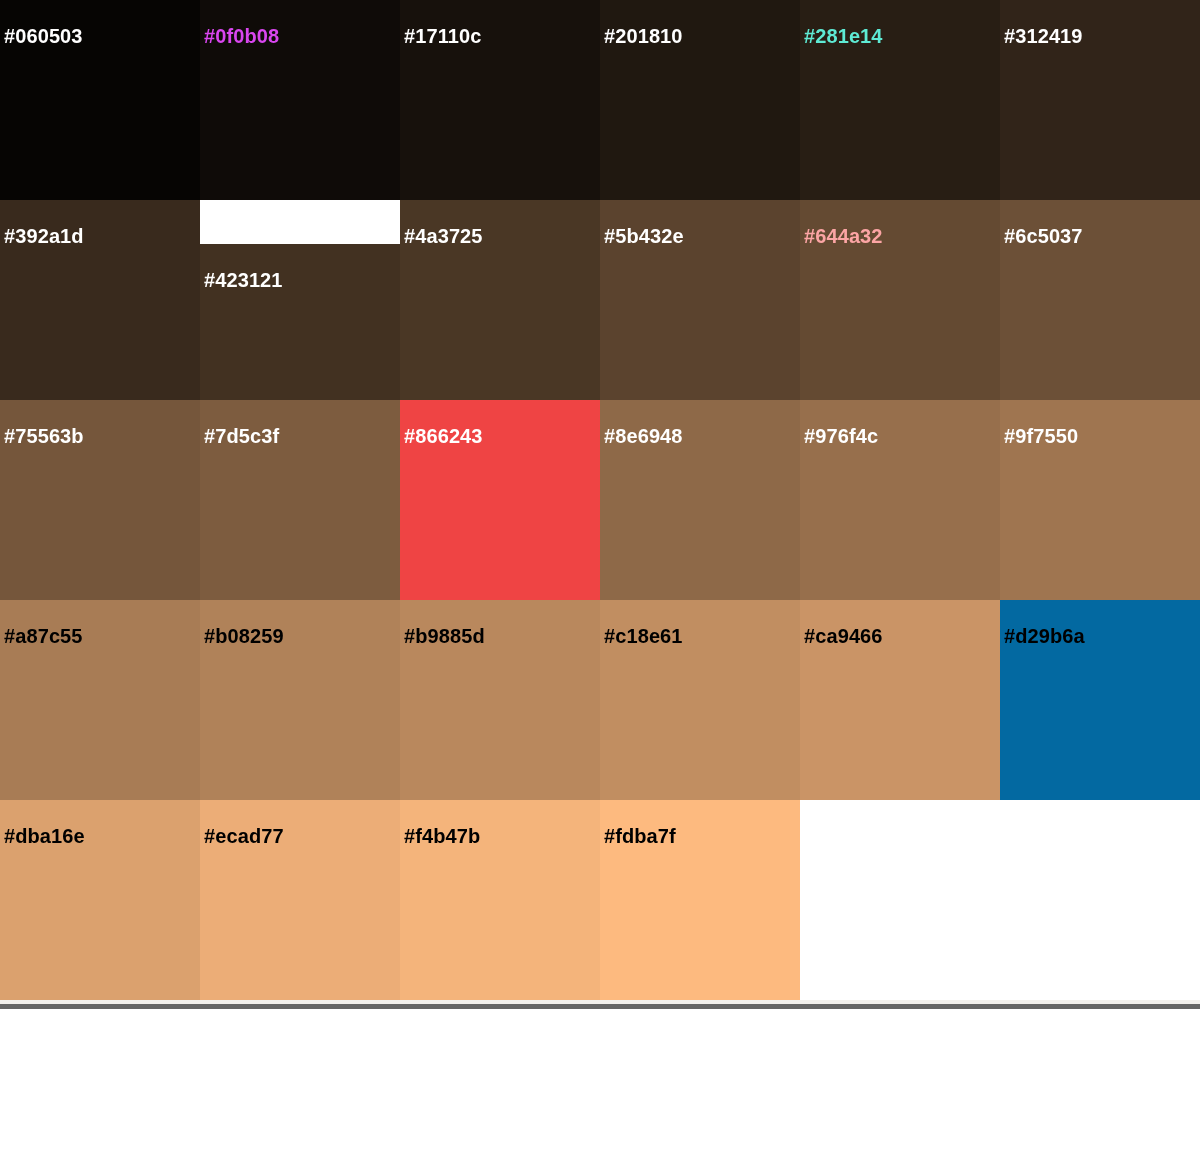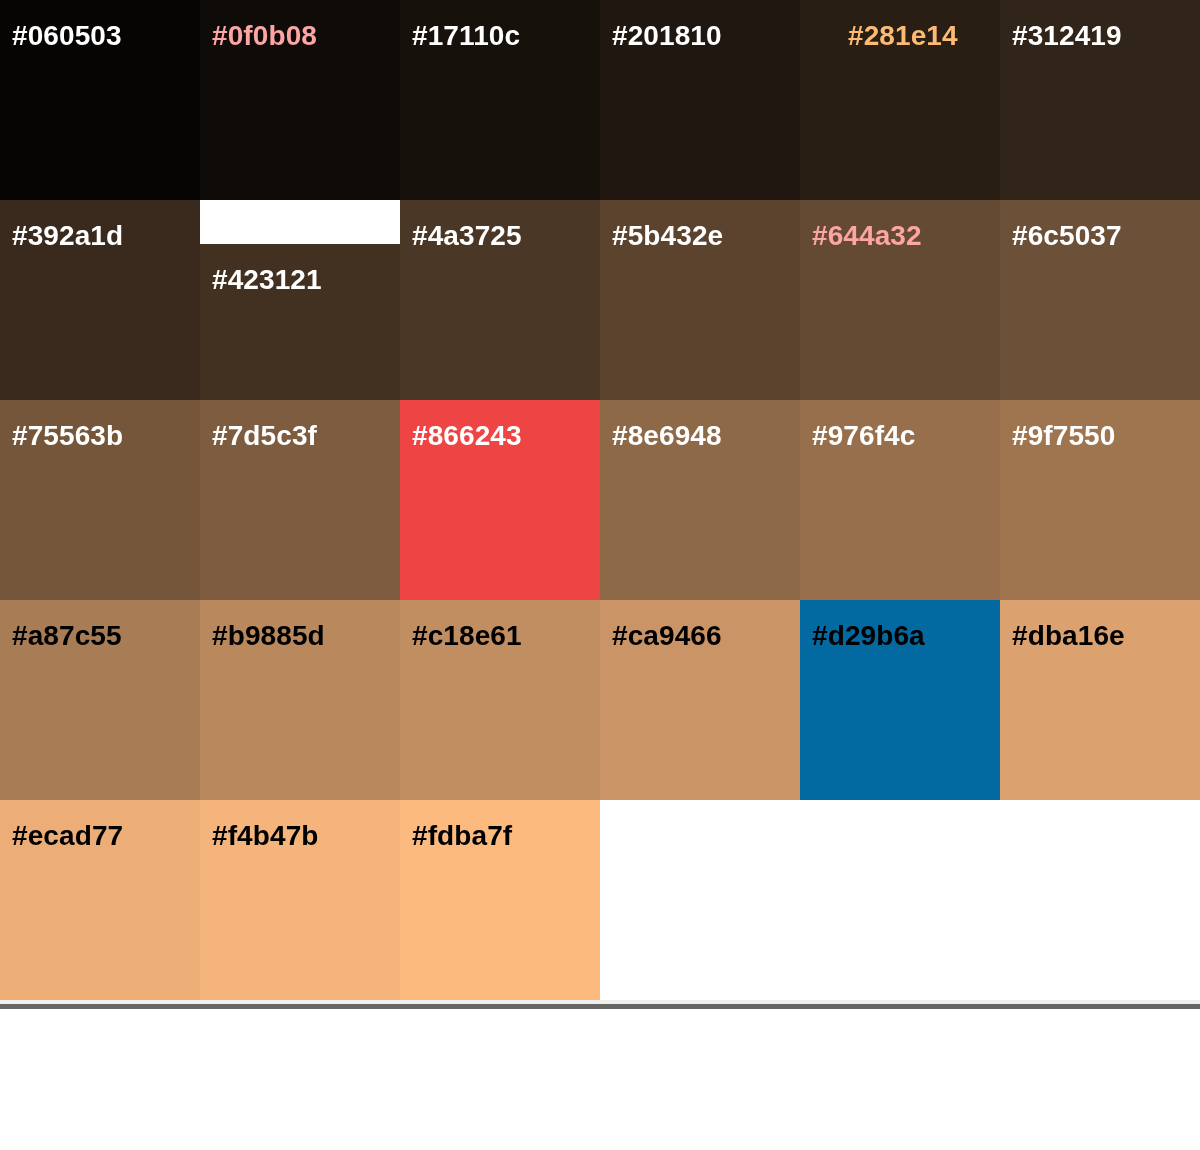--- a/index.html
+++ b/index.html
@@ -33,23 +33,23 @@
     grid-template-rows: repeat(5, 200px);
   }
   .swatch {
     position: relative;
     width: 200px;
     height: 200px;
     box-sizing: border-box;
   }
   .swatch-label {
     position: absolute;
-    left: 12px;
+    left: 4px;
     top: 24px;
-    font-size: 28px;
+    font-size: 20px;
     font-weight: bold;
     letter-spacing: 0.1px;
     line-height: 24px;
     white-space: nowrap;
   }
   .light-text { color: #ffffff; }
   .dark-text  { color: #000000; }
 
   
   #divider-gap {
@@ -82,30 +82,30 @@
 </head>
 <body>
 
 <div id="page">
 
   <div id="swatch-grid">
       <div class="swatch" style="background: rgb(6, 5, 3);">
         <span class="swatch-label light-text" style="color: rgb(255, 255, 255);">#060503</span>
       </div>
       <div class="swatch" style="background: rgb(15, 11, 8);">
-        <span class="swatch-label light-text" style="color: #fca5a5;">#0f0b08</span>
+        <span class="swatch-label light-text" style="color: #d946ef;">#0f0b08</span>
       </div>
       <div class="swatch" style="background: rgb(23, 17, 12);">
         <span class="swatch-label light-text" style="color: rgb(255, 255, 255);">#17110c</span>
       </div>
       <div class="swatch" style="background: rgb(32, 24, 16);">
         <span class="swatch-label light-text" style="color: rgb(255, 255, 255);">#201810</span>
       </div>
       <div class="swatch" style="background: rgb(40, 30, 20);">
-        <span class="swatch-label light-text" style="color: #fdba74; margin-left: 36px;">#281e14</span>
+        <span class="swatch-label light-text" style="color: #5eead4;">#281e14</span>
       </div>
       <div class="swatch" style="background: rgb(49, 36, 25);">
         <span class="swatch-label light-text" style="color: rgb(255, 255, 255);">#312419</span>
       </div>
       <div class="swatch" style="background: rgb(57, 42, 29);">
         <span class="swatch-label light-text" style="color: rgb(255, 255, 255);">#392a1d</span>
       </div>
       <div class="swatch" style="background: rgb(66, 49, 33); margin-top: 44px;">
         <span class="swatch-label light-text" style="color: rgb(255, 255, 255);">#423121</span>
       </div>
@@ -135,20 +135,23 @@
       </div>
       <div class="swatch" style="background: rgb(151, 111, 76);">
         <span class="swatch-label light-text" style="color: rgb(255, 255, 255);">#976f4c</span>
       </div>
       <div class="swatch" style="background: rgb(159, 117, 80);">
         <span class="swatch-label light-text" style="color: rgb(255, 255, 255);">#9f7550</span>
       </div>
       <div class="swatch" style="background: rgb(168, 124, 85);">
         <span class="swatch-label dark-text" style="color: #000000;">#a87c55</span>
       </div>
+      <div class="swatch" style="background: rgb(176, 130, 89);">
+        <span class="swatch-label dark-text" style="color: rgb(0, 0, 0);">#b08259</span>
+      </div>
       <div class="swatch" style="background: rgb(185, 136, 93);">
         <span class="swatch-label dark-text" style="color: rgb(0, 0, 0);">#b9885d</span>
       </div>
       <div class="swatch" style="background: rgb(193, 142, 97);">
         <span class="swatch-label dark-text" style="color: rgb(0, 0, 0);">#c18e61</span>
       </div>
       <div class="swatch" style="background: rgb(202, 148, 102);">
         <span class="swatch-label dark-text" style="color: rgb(0, 0, 0);">#ca9466</span>
       </div>
       <div class="swatch" style="background: #0369a1; padding-left: 35px;">

